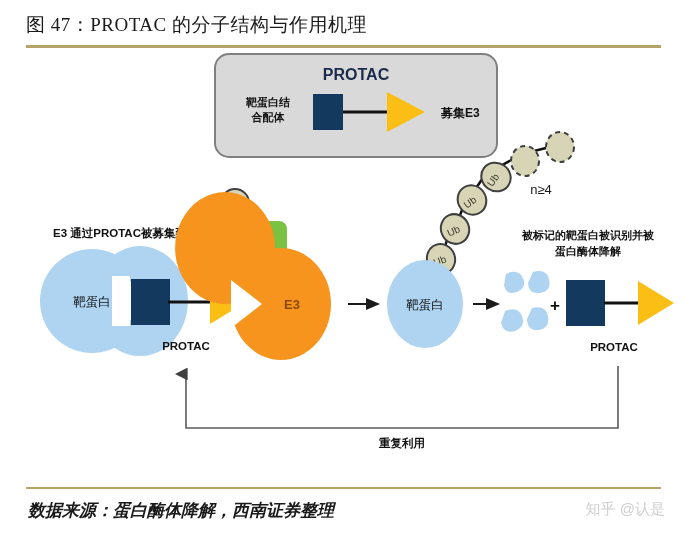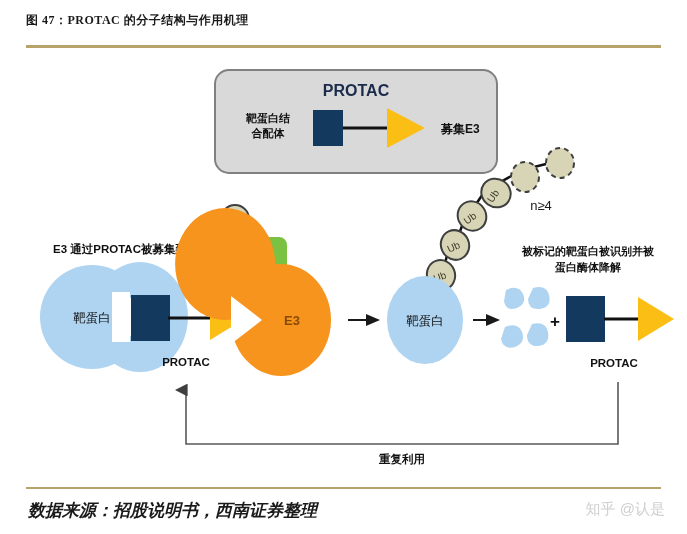--- a/index.html
+++ b/index.html
@@ -9,21 +9,21 @@
     font-family:"Liberation Sans","DejaVu Sans",sans-serif;
     overflow:hidden;
     position:relative;
   }
   .page{position:relative;width:687px;height:534px;}
 
   
   .fig-title{
     position:absolute;left:26px;top:12px;
     font-family:"Liberation Serif","DejaVu Serif",serif;
-    font-size:12px;font-weight:bold;color:#1a1a1a;
+    font-size:19px;font-weight:normal;color:#1a1a1a;
     letter-spacing:.5px;white-space:nowrap;
   }
   .rule-top{
     position:absolute;left:26px;top:45px;width:635px;height:3px;
     background:#b5a36a;
   }
   .rule-bottom{
     position:absolute;left:26px;top:487px;width:635px;height:2px;
     background:#b5a36a;
   }
@@ -33,21 +33,21 @@
     font-style:italic;font-weight:bold;
     font-size:17px;color:#1a1a1a;white-space:nowrap;
   }
   .watermark{
     position:absolute;right:22px;top:500px;
     font-size:15px;color:#cfcfcf;white-space:nowrap;
     font-family:"Liberation Sans","DejaVu Sans",sans-serif;
   }
 
   
-  .canvas{position:absolute;left:0;top:52px;width:546px;height:432px;}
+  .canvas{position:absolute;left:0;top:36px;width:546px;height:432px;}
   .canvas svg{display:block;}
 
   .lbl{font-family:"Liberation Sans","DejaVu Sans",sans-serif;}
 </style>
 </head>
 <body>
 
 <div class="page">
 
   <div class="fig-title">图 47：PROTAC 的分子结构与作用机理</div>
@@ -173,16 +173,16 @@
       </g>
 
       <g>
         <path d="M618,330 L618,392 L186,392 L186,338" fill="none" stroke="#595959" stroke-width="1.6" marker-end="url(#arrow-up)"></path>
         <text x="402" y="411" text-anchor="middle" class="lbl" font-size="11.5" font-weight="bold" fill="#111">重复利用</text>
       </g>
     </svg>
   </div>
 
   <div class="rule-bottom"></div>
-  <div class="source-note">数据来源：招股说明书，西南证券整理</div>
+  <div class="source-note">数据来源：蛋白酶体降解，西南证券整理</div>
   <div class="watermark">知乎 @认是</div>
 
 </div>
 
 </body></html>

